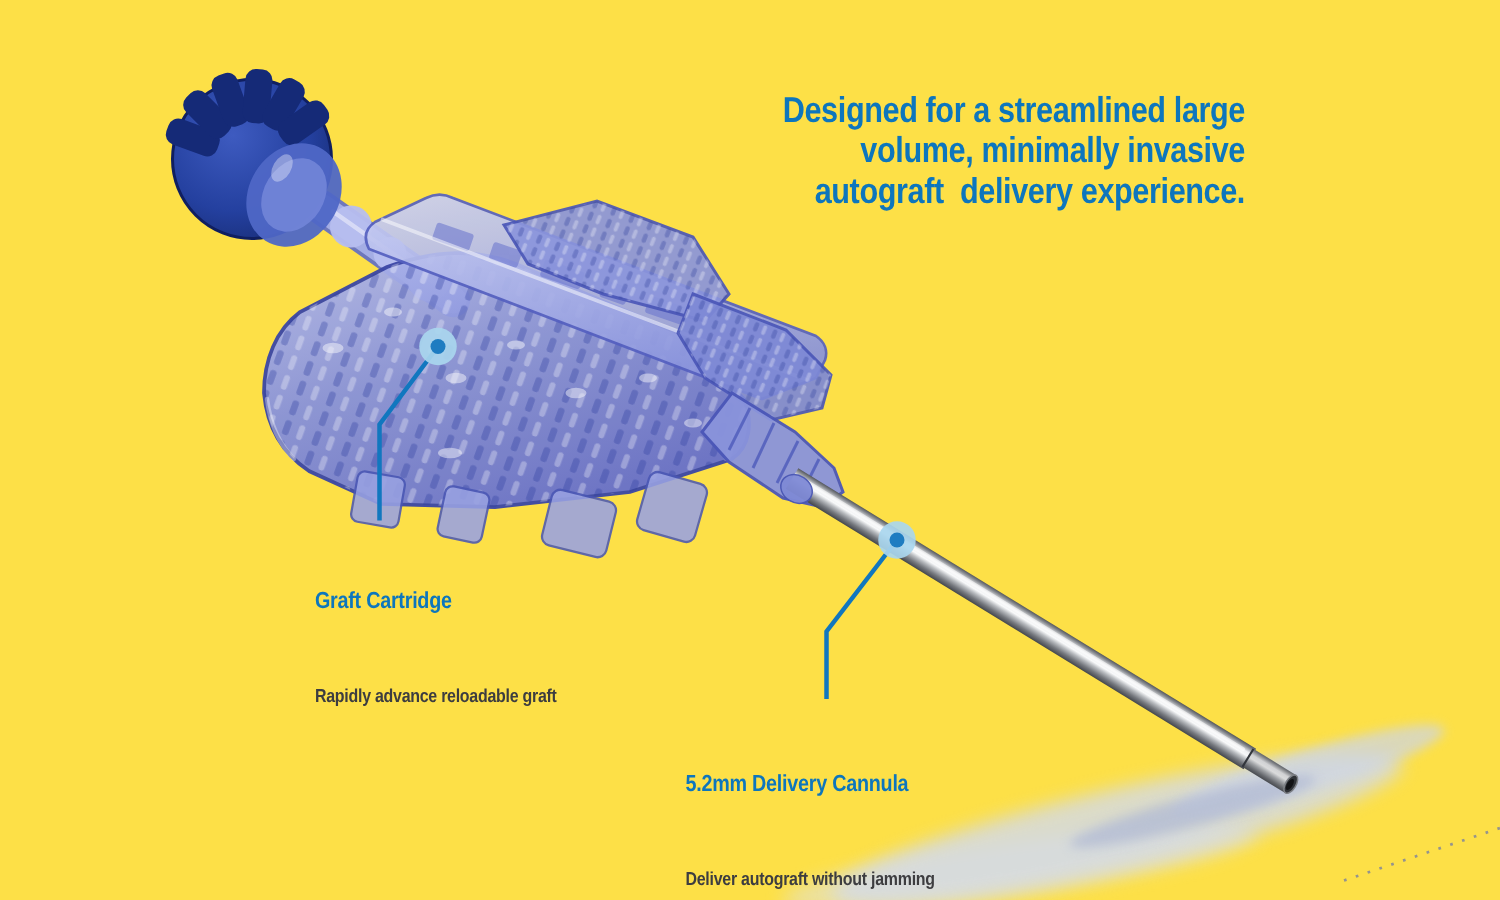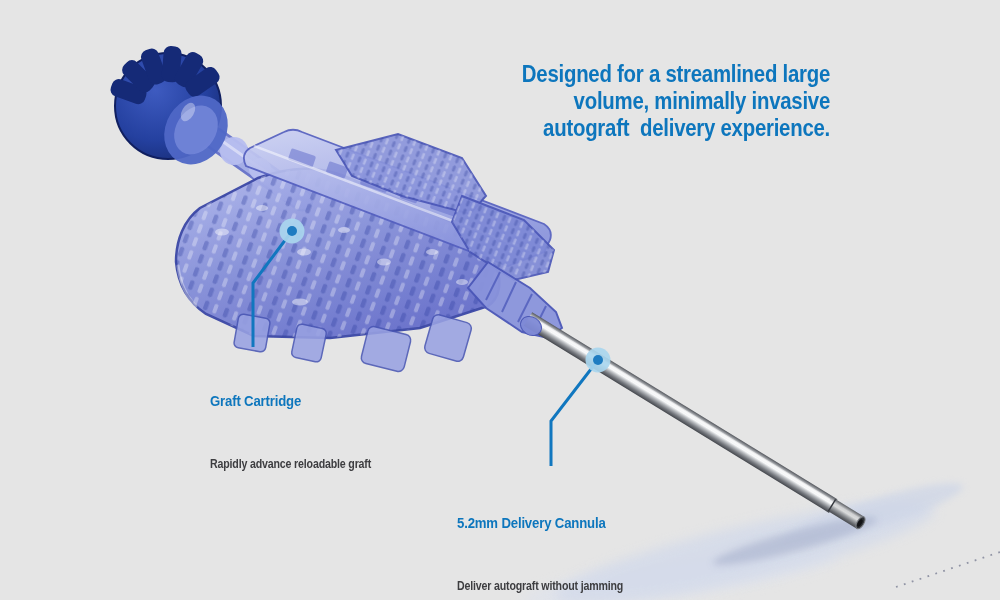--- a/index.html
+++ b/index.html
@@ -1,21 +1,21 @@
 <!DOCTYPE html>
 <html><head>
 <meta charset="utf-8">
 <style>
   html, body { margin: 0; padding: 0; background: #ffffff; }
   #stage {
     position: relative;
     width: 1000px;
     height: 600px;
     overflow: hidden;
-    background: #e5e5e5;
+    background: #fde047;
     font-family: "Liberation Sans", sans-serif;
   }
   #art { position: absolute; left: 0; top: 0; width: 1000px; height: 600px; }
 
   .headline {
     position: absolute;
     top: 60px;
     right: 170px;
     width: 420px;
     text-align: right;

